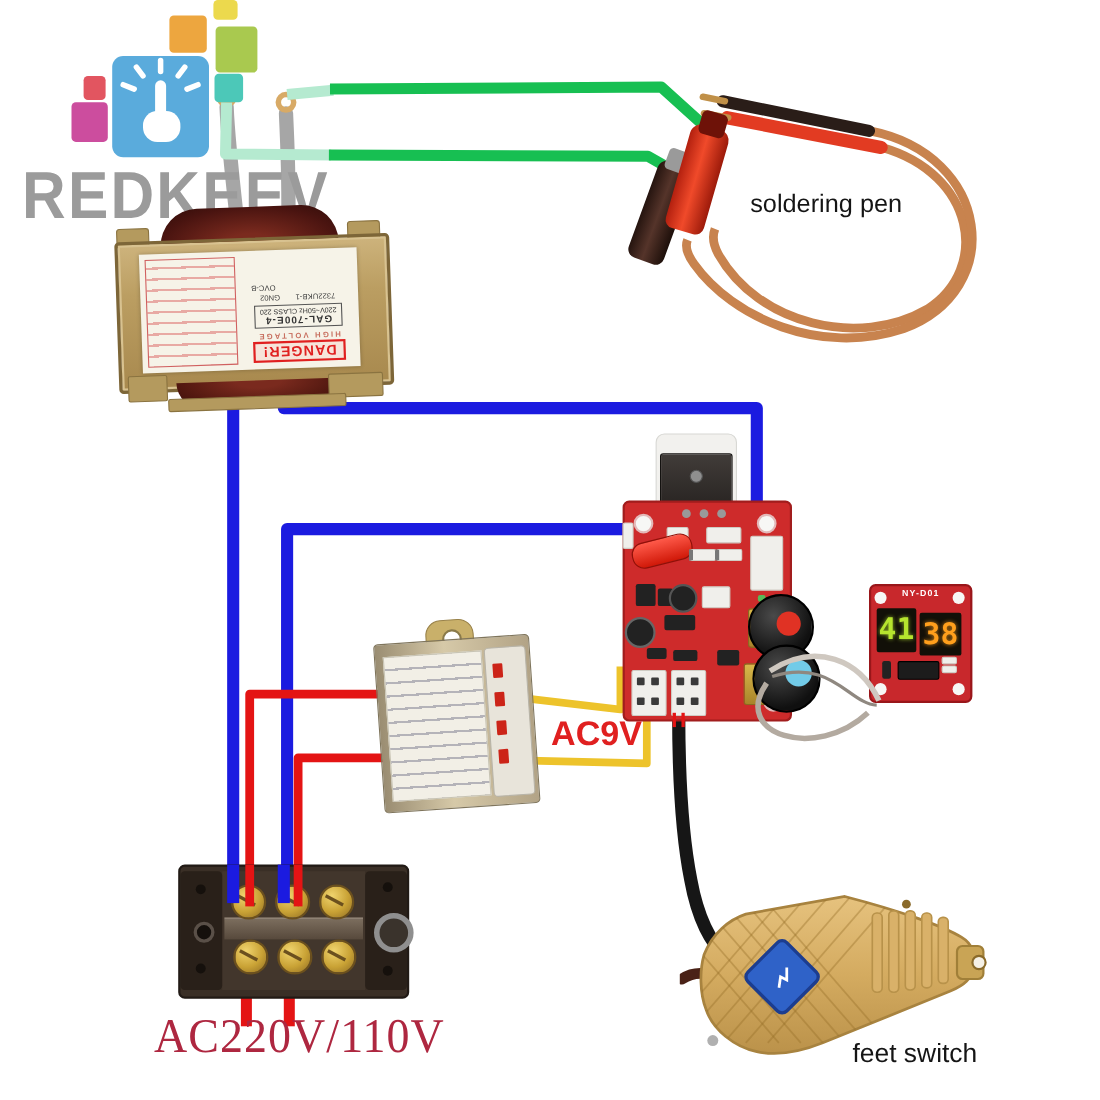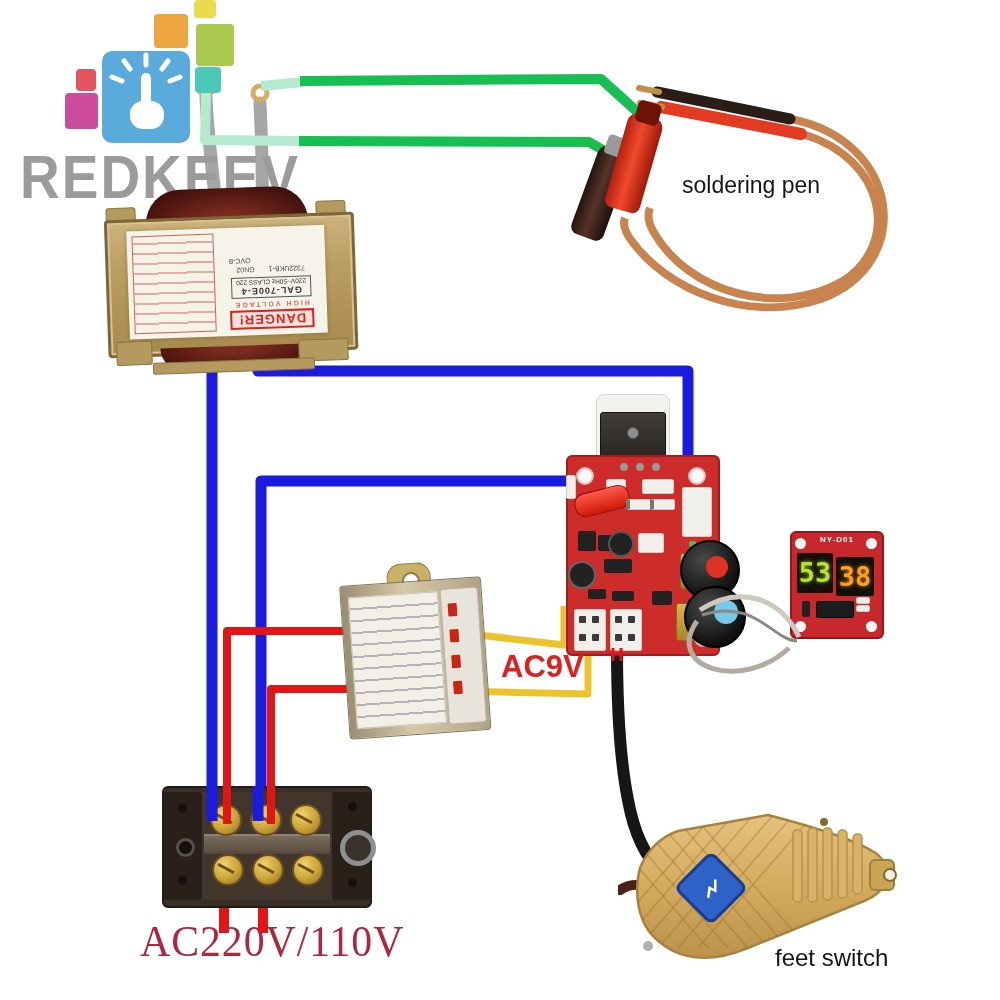--- a/index.html
+++ b/index.html
@@ -247,21 +247,21 @@
   <div class="abs knobcap" style="left:706px;top:556px;width:22px;height:22px;background:#e03224;"></div>
   <div class="abs knob" style="left:684px;top:586px;width:58px;height:58px;"></div>
   <div class="abs knobcap" style="left:714px;top:600px;width:24px;height:24px;background:#72cbe8;"></div>
 
   <div class="abs" id="dmod">
     <div id="dmod-title">NY-D01</div>
     <div class="dhole" style="left:3px;top:5px;"></div>
     <div class="dhole" style="left:74px;top:5px;"></div>
     <div class="dhole" style="left:3px;top:88px;"></div>
     <div class="dhole" style="left:74px;top:88px;"></div>
-    <div class="seg" style="left:5px;top:20px;width:36px;height:40px;color:var(--c-seg_green);text-shadow:0 0 4px rgba(182,228,46,.8);">53</div>
+    <div class="seg" style="left:5px;top:20px;width:36px;height:40px;color:var(--c-seg_green);text-shadow:0 0 4px rgba(182,228,46,.8);">41</div>
     <div class="seg" style="left:44px;top:24px;width:38px;height:39px;color:var(--c-seg_orange);text-shadow:0 0 4px rgba(255,159,28,.8);line-height:39px;">38</div>
     <div id="dic"></div>
     <div class="bwhite" style="left:64px;top:64px;width:12px;height:5px;"></div>
     <div class="bwhite" style="left:64px;top:72px;width:12px;height:5px;"></div>
     <div class="bcomp" style="left:10px;top:68px;width:8px;height:16px;"></div>
   </div>
 
   <div class="abs" id="t9">
     <div class="t9-ear">
         <div class="t9-earhole"></div>

